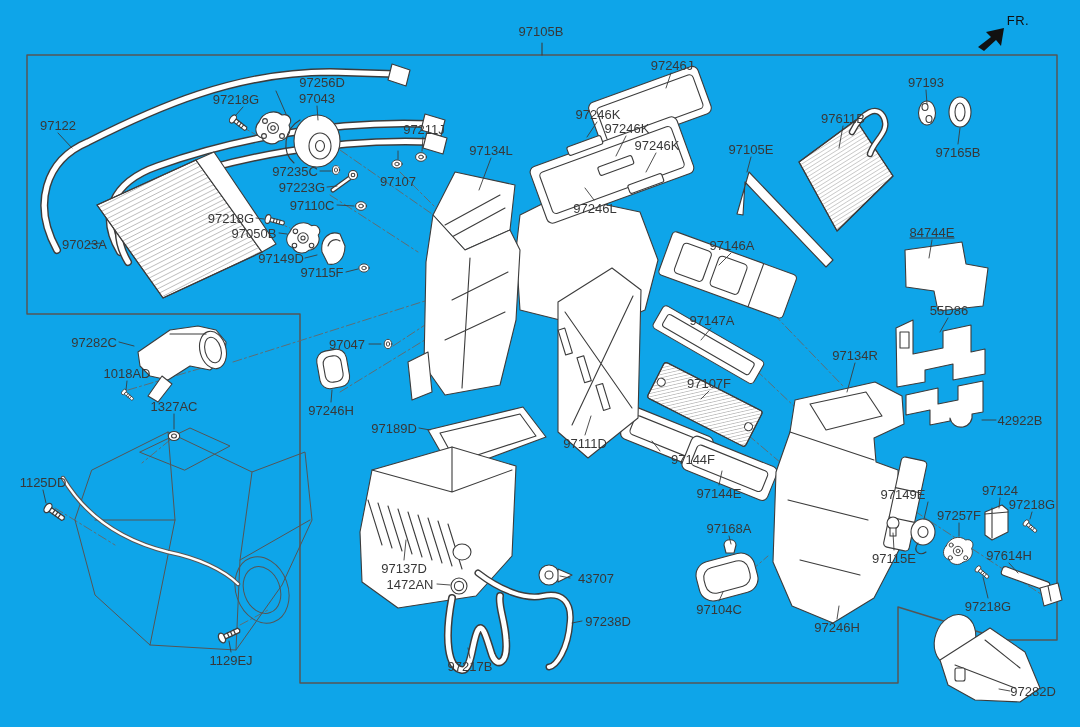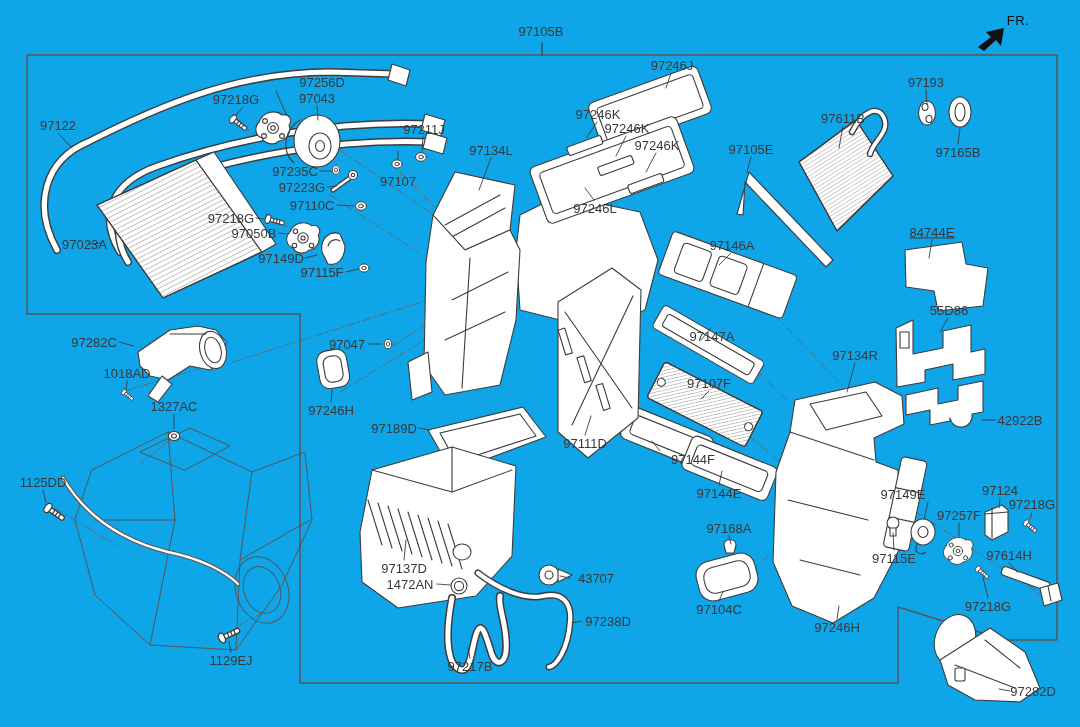--- a/index.html
+++ b/index.html
@@ -355,21 +355,21 @@
       <span class="part-label" style="left: 295px; top: 171px;">97235C</span>
       <span class="part-label" style="left: 302px; top: 187px;">97223G</span>
       <span class="part-label" style="left: 312px; top: 205px;">97110C</span>
       <span class="part-label" style="left: 231px; top: 218px;">97218G</span>
       <span class="part-label" style="left: 254px; top: 233px;">97050B</span>
       <span class="part-label" style="left: 61px; top: 244px; padding-left: 47px;">97023A</span>
       <span class="part-label" style="left: 281px; top: 258px;">97149D</span>
       <span class="part-label" style="left: 322px; top: 272px;">97115F</span>
       <span class="part-label" style="left: 732px; top: 245px;">97146A</span>
       <span class="part-label" style="left: 932px; top: 232px; text-decoration: underline;">84744E</span>
-      <span class="part-label" style="left: 712px; top: 320px; margin-top: 16px;">97147A</span>
+      <span class="part-label" style="left: 712px; top: 320px;">97147A</span>
       <span class="part-label" style="left: 949px; top: 310px;">55D86</span>
       <span class="part-label" style="left: 94px; top: 342px;">97282C</span>
       <span class="part-label" style="left: 855px; top: 355px;">97134R</span>
       <span class="part-label" style="left: 127px; top: 373px;">1018AD</span>
       <span class="part-label" style="left: 347px; top: 344px;">97047</span>
       <span class="part-label" style="left: 709px; top: 383px;">97107F</span>
       <span class="part-label" style="left: 174px; top: 406px; text-align: center;">1327AC</span>
       <span class="part-label" style="left: 331px; top: 410px;">97246H</span>
       <span class="part-label" style="left: 1020px; top: 420px;">42922B</span>
       <span class="part-label" style="left: 394px; top: 428px;">97189D</span>

